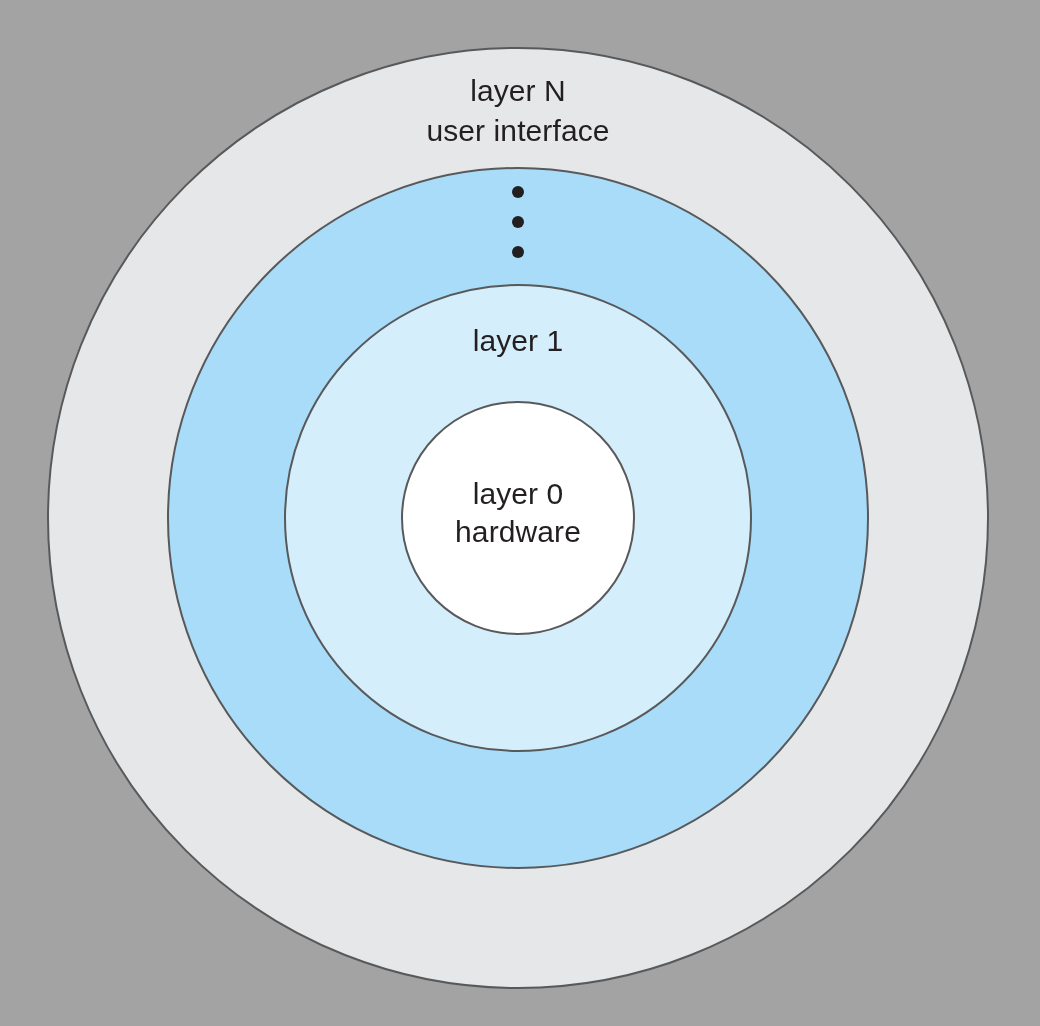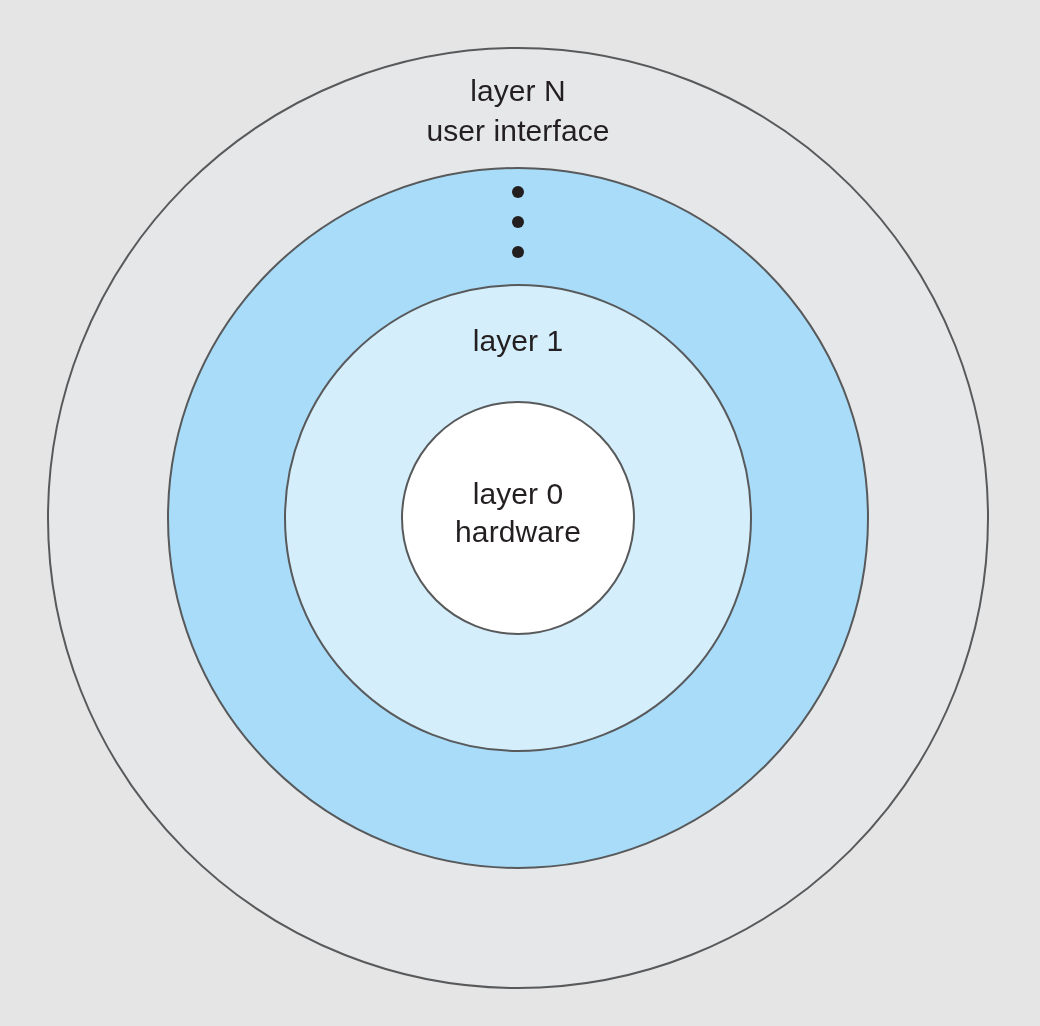--- a/index.html
+++ b/index.html
@@ -11,21 +11,21 @@
   body {
     width: 1040px;
     height: 1026px;
     overflow: hidden;
     font-family: "Liberation Sans", sans-serif;
   }
   .diagram-stage {
     position: relative;
     width: 1040px;
     height: 1026px;
-    background: #e5e5e5;
+    background: #a3a3a3;
   }
   .diagram-svg {
     position: absolute;
     top: 0;
     left: 0;
     width: 1040px;
     height: 1026px;
     display: block;
   }
   .ring-label {

